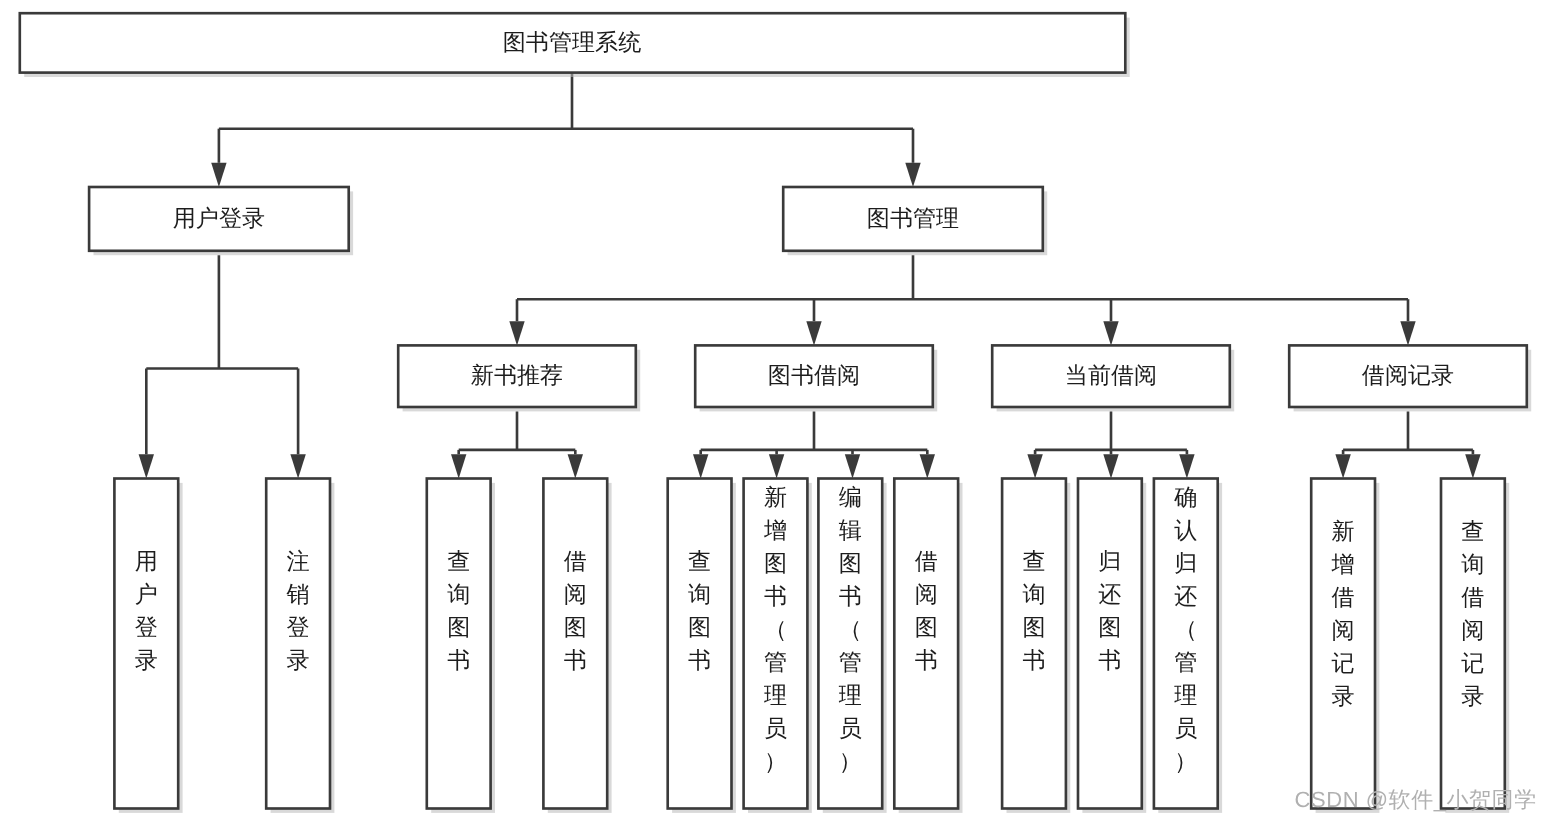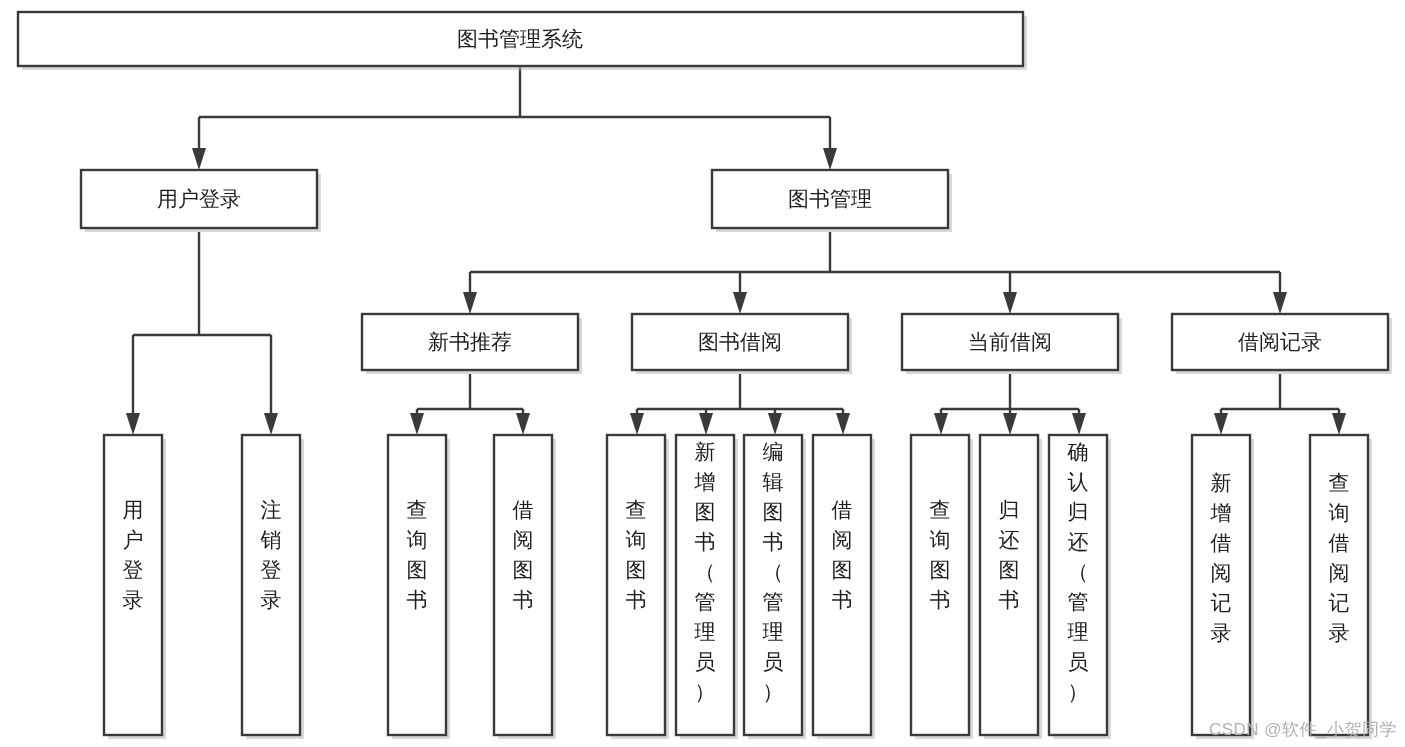--- a/index.html
+++ b/index.html
@@ -57,21 +57,21 @@
     fill: #1d1d1d;
     font-family: "Liberation Sans", "DejaVu Sans", sans-serif;
     font-size: 21px;
     text-anchor: middle;
   }
   .watermark {
     position: absolute;
     right: 8px;
     bottom: 6px;
     color: #b0b0b0;
-    font-size: 17px;
+    font-size: 20px;
     font-family: "Liberation Sans", "DejaVu Sans", sans-serif;
     letter-spacing: 0.5px;
     white-space: nowrap;
     user-select: none;
   }
 </style>
 </head>
 <body>
 
 <div id="diagram-root">

